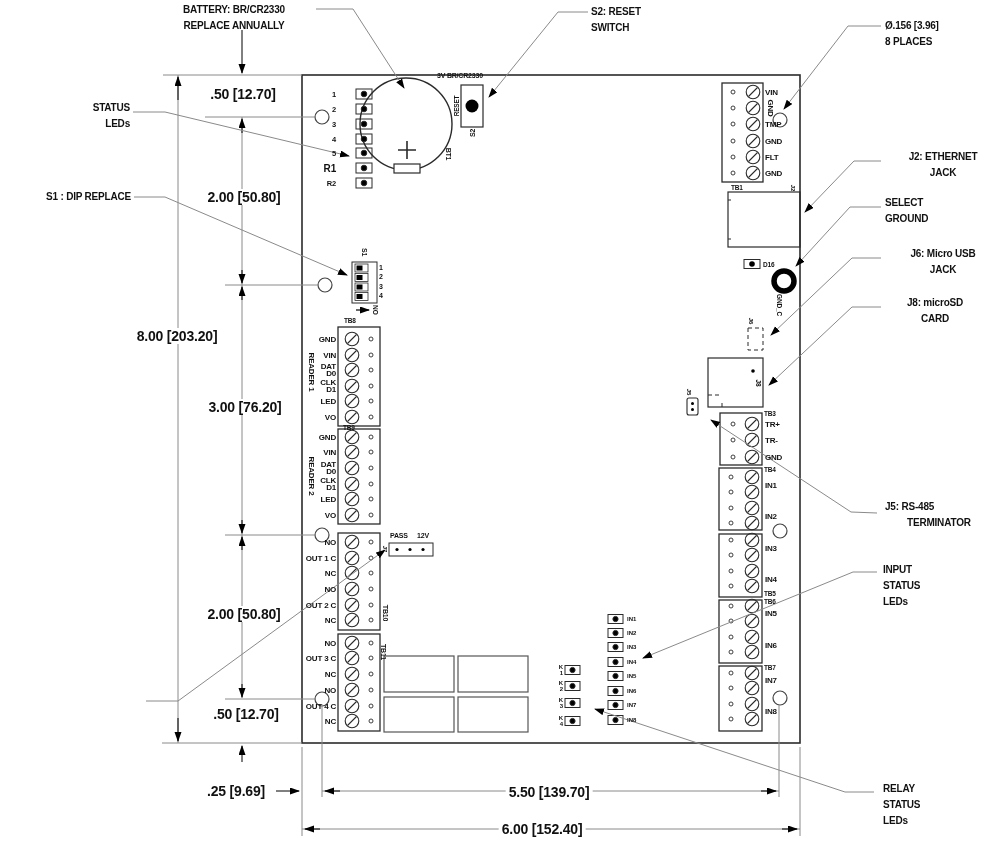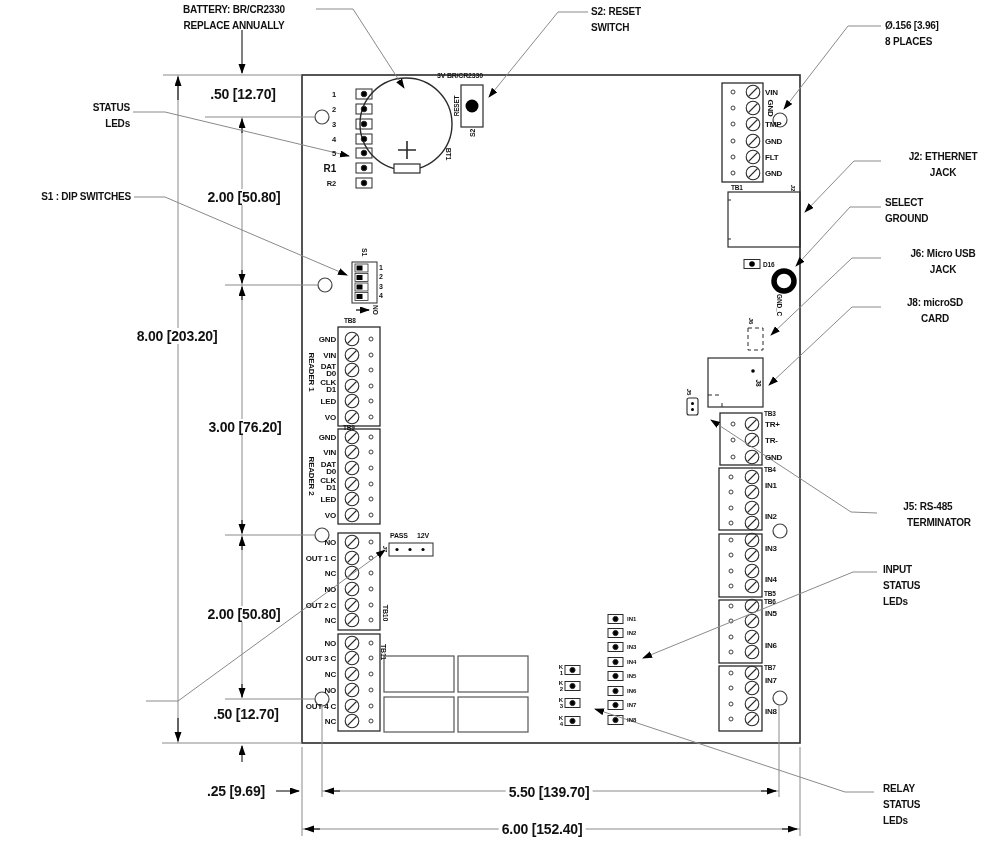--- a/index.html
+++ b/index.html
@@ -475,33 +475,33 @@
     <polyline points="877,572 853,572 643,658" marker-end="url(#ah)"></polyline>
     <polyline points="874,792 845,792 595,709" marker-end="url(#ah)"></polyline>
     <polyline points="146,701 178,701 385,550" marker-end="url(#ah)"></polyline>
   </g>
 </svg>
 
 <div class="lbl ctr" style="left:150px;top:2px;width:168px;"><span>BATTERY: BR/CR2330</span><br><span>REPLACE ANNUALLY</span></div>
 <div class="lbl" style="left:591px;top:4px;"><span>S2: RESET</span><br><span>SWITCH</span></div>
 <div class="lbl" style="left:885px;top:18px;"><span>Ø.156 [3.96]</span><br><span>8 PLACES</span></div>
 <div class="lbl rgt" style="right:870px;top:100px;"><span>STATUS</span><br><span>LEDs</span></div>
-<div class="lbl rgt" style="right:869px;top:189px;">S1 : DIP SWITCHES</div>
+<div class="lbl rgt" style="right:869px;top:189px;">S1 : DIP REPLACE</div>
 <div class="lbl ctr" style="left:885px;top:149px;width:116px;"><span>J2: ETHERNET</span><br><span>JACK</span></div>
 <div class="lbl" style="left:885px;top:195px;"><span>SELECT</span><br><span>GROUND</span></div>
 <div class="lbl ctr" style="left:885px;top:246px;width:116px;"><span>J6: Micro USB</span><br><span>JACK</span></div>
 <div class="lbl ctr" style="left:885px;top:295px;width:100px;"><span>J8: microSD</span><br><span>CARD</span></div>
-<div class="lbl" style="left:885px;top:499px;text-align:center;"><span>J5: RS-485</span><br><span style="padding-left:22px;">TERMINATOR</span></div>
+<div class="lbl" style="left:885px;top:499px;"><span>J5: RS-485</span><br><span style="padding-left:22px;">TERMINATOR</span></div>
 <div class="lbl" style="left:883px;top:562px;"><span>INPUT</span><br><span>STATUS</span><br><span>LEDs</span></div>
 <div class="lbl" style="left:883px;top:781px;"><span>RELAY</span><br><span>STATUS</span><br><span>LEDs</span></div>
 
 <div class="dim" style="left:243px;top:94px;">.50 [12.70]</div>
 <div class="dim" style="left:244px;top:197px;">2.00 [50.80]</div>
 <div class="dim" style="left:177px;top:336px;">8.00 [203.20]</div>
-<div class="dim" style="left:245px;top:407px;margin-top:20px;">3.00 [76.20]</div>
+<div class="dim" style="left:245px;top:407px;">3.00 [76.20]</div>
 <div class="dim" style="left:244px;top:614px;">2.00 [50.80]</div>
 <div class="dim" style="left:246px;top:714px;">.50 [12.70]</div>
 <div class="dim" style="left:236px;top:791px;">.25 [9.69]</div>
 <div class="dim" style="left:549px;top:792px;">5.50 [139.70]</div>
 <div class="dim" style="left:542px;top:829px;">6.00 [152.40]</div>
 
 <div class="pr" style="top:94px;font-size:7.5px;">1</div>
 <div class="pr" style="top:109px;font-size:7.5px;">2</div>
 <div class="pr" style="top:124px;font-size:7.5px;">3</div>
 <div class="pr" style="top:139px;font-size:7.5px;">4</div>

